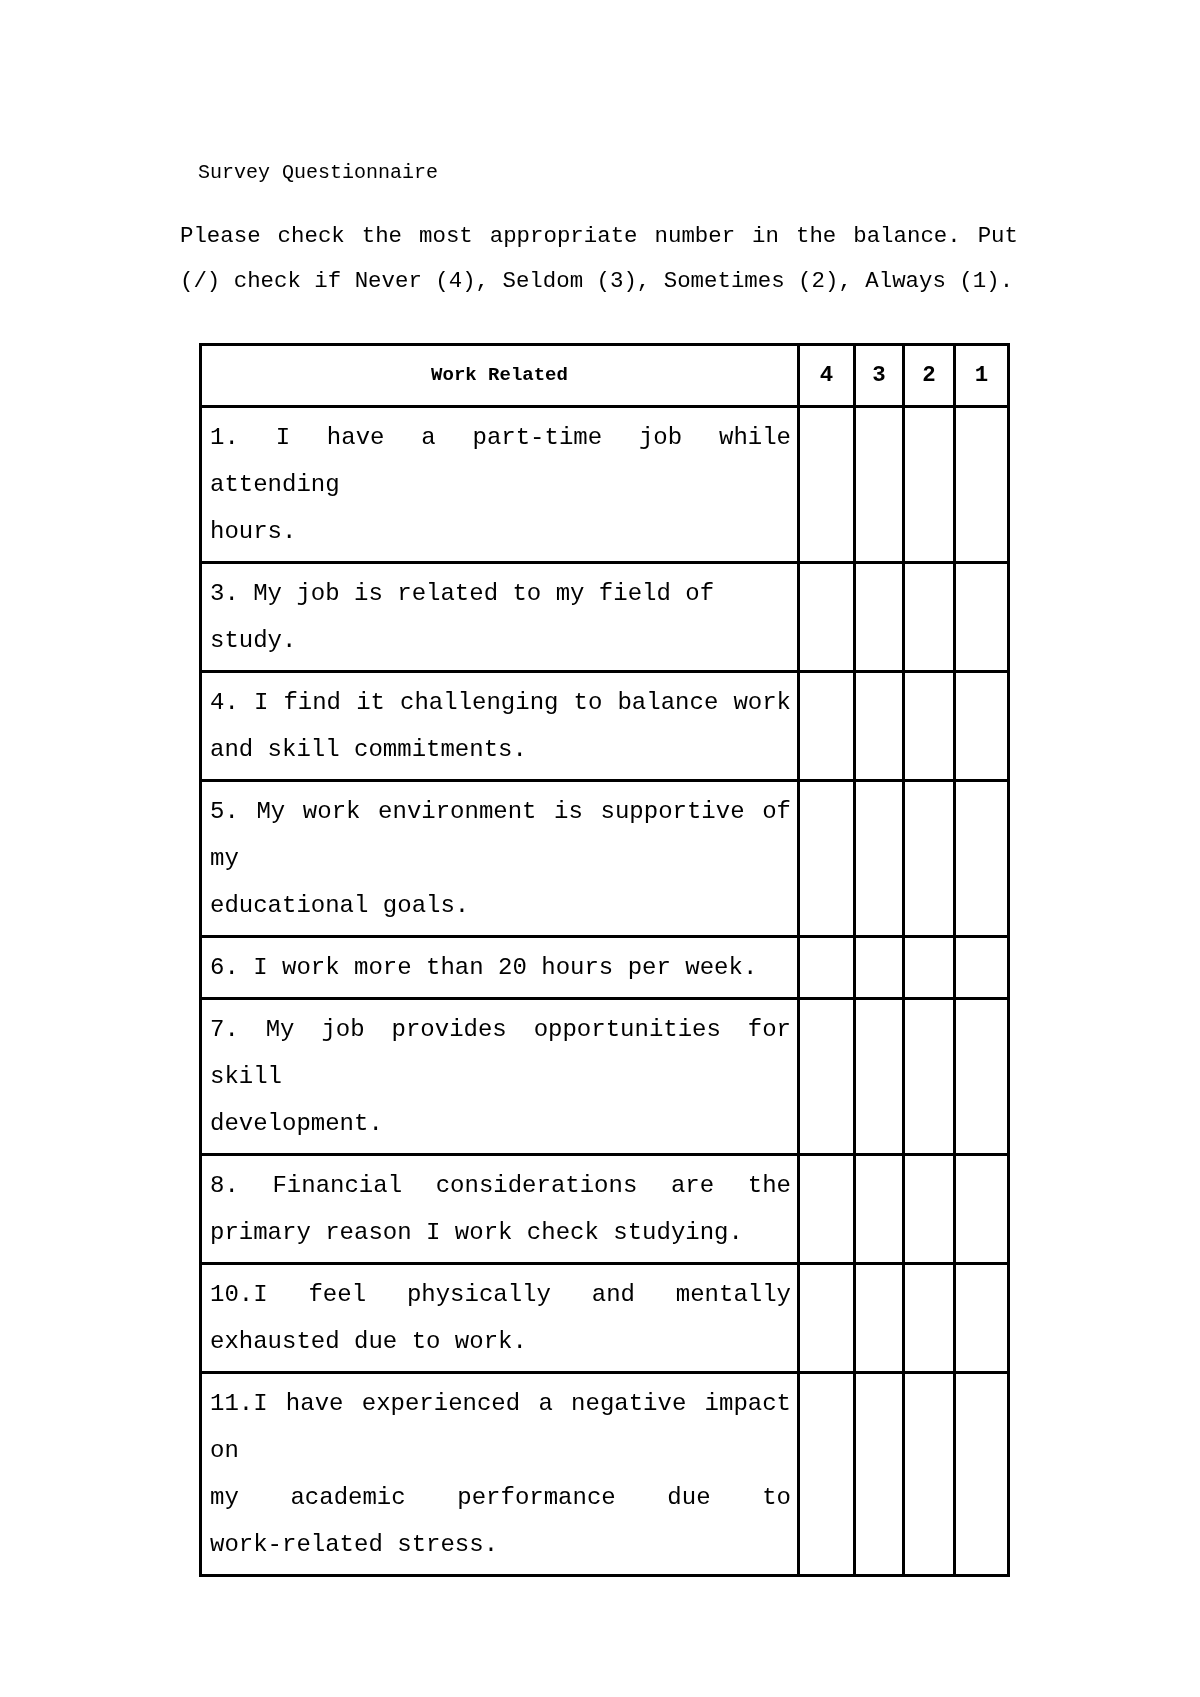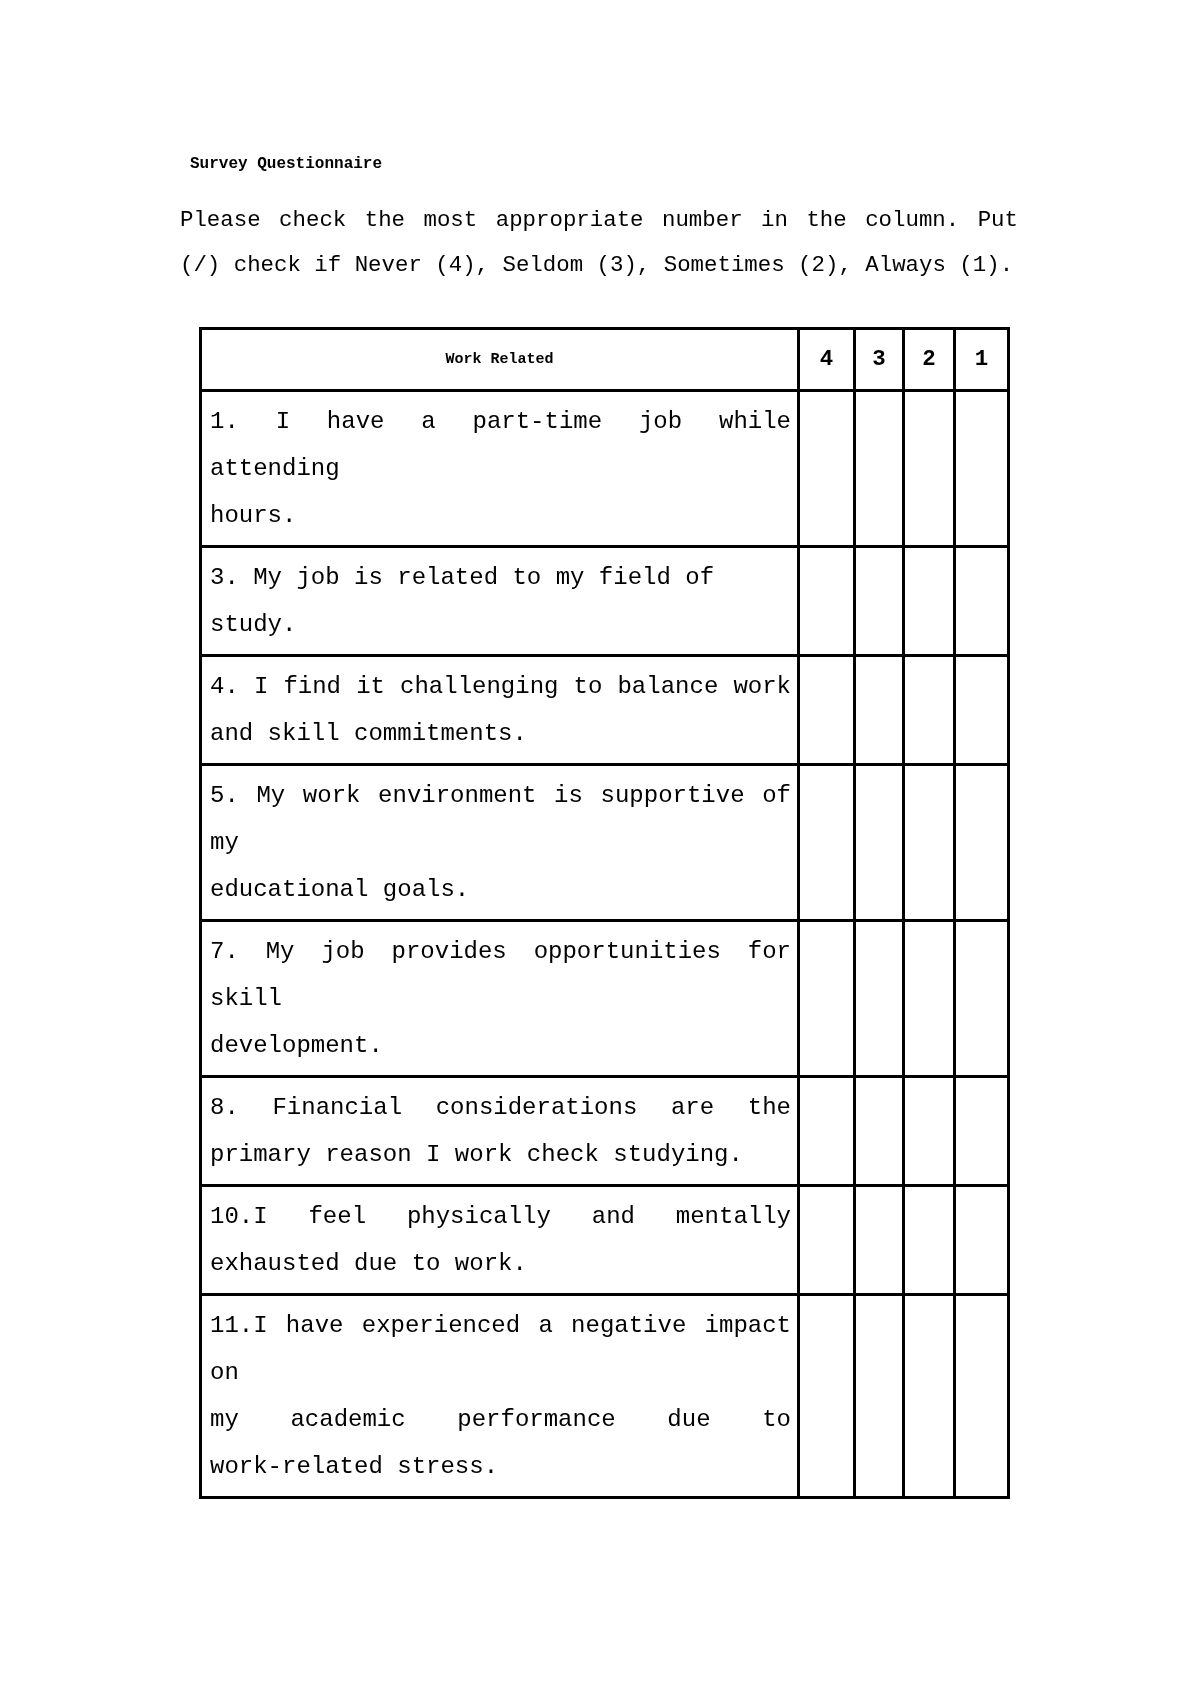--- a/index.html
+++ b/index.html
@@ -7,24 +7,24 @@
     width: 1200px;
     height: 1697px;
     background: #ffffff;
     color: #000000;
     font-family: "Liberation Mono", "DejaVu Sans Mono", monospace;
     overflow: hidden;
     position: relative;
   }
   .content { padding: 131px 0 0 180px; }
   .title {
-    font-size: 16px;
+    font-size: 20px;
     line-height: 47px;
-    font-weight: bold;
-    margin: 10px;
+    font-weight: normal;
+    margin: 18px;
   }
   .intro {
     width: 838px;
     margin-top: 9px;
     font-size: 22.4px;
     line-height: 45px;
   }
   .just {
     text-align: justify;
     text-justify: inter-word;
@@ -36,21 +36,21 @@
     width: 808px;
     margin-top: 39px;
     margin-left: 19px;
   }
   table.survey th, table.survey td {
     border: 3px solid #000000;
     vertical-align: top;
     margin: 0;
   }
   th.qhead {
-    font-size: 15px;
+    font-size: 19px;
     line-height: 47px;
     font-weight: bold;
     padding: 6px;
   }
   th.shead {
     font-size: 22.4px;
     line-height: 47px;
     font-weight: bold;
     text-align: center;
     padding: 6px 0;
@@ -65,21 +65,21 @@
 </style>
 </head>
 <body>
 
 <div class="page">
   <div class="content">
 
     <div class="title">Survey Questionnaire</div>
 
     <div class="intro">
-      <div class="just">Please check the most appropriate number in the column. Put</div>
+      <div class="just">Please check the most appropriate number in the balance. Put</div>
       <div>(/) check if Never (4), Seldom (3), Sometimes (2), Always (1).</div>
     </div>
 
     <table class="survey">
       <colgroup>
         <col style="width:598px">
         <col style="width:56px">
         <col style="width:49px">
         <col style="width:51px">
         <col style="width:54px">
@@ -128,20 +128,29 @@
               <div class="qline just">5. My work environment is supportive of my</div>
               <div class="qline">educational goals.</div>
             </td>
             <td class="acell"></td>
             <td class="acell"></td>
             <td class="acell"></td>
             <td class="acell"></td>
           </tr>
           <tr>
             <td class="qcell">
+              <div class="qline">6. I work more than 20 hours per week.</div>
+            </td>
+            <td class="acell"></td>
+            <td class="acell"></td>
+            <td class="acell"></td>
+            <td class="acell"></td>
+          </tr>
+          <tr>
+            <td class="qcell">
               <div class="qline just">7. My job provides opportunities for skill</div>
               <div class="qline">development.</div>
             </td>
             <td class="acell"></td>
             <td class="acell"></td>
             <td class="acell"></td>
             <td class="acell"></td>
           </tr>
           <tr>
             <td class="qcell">

